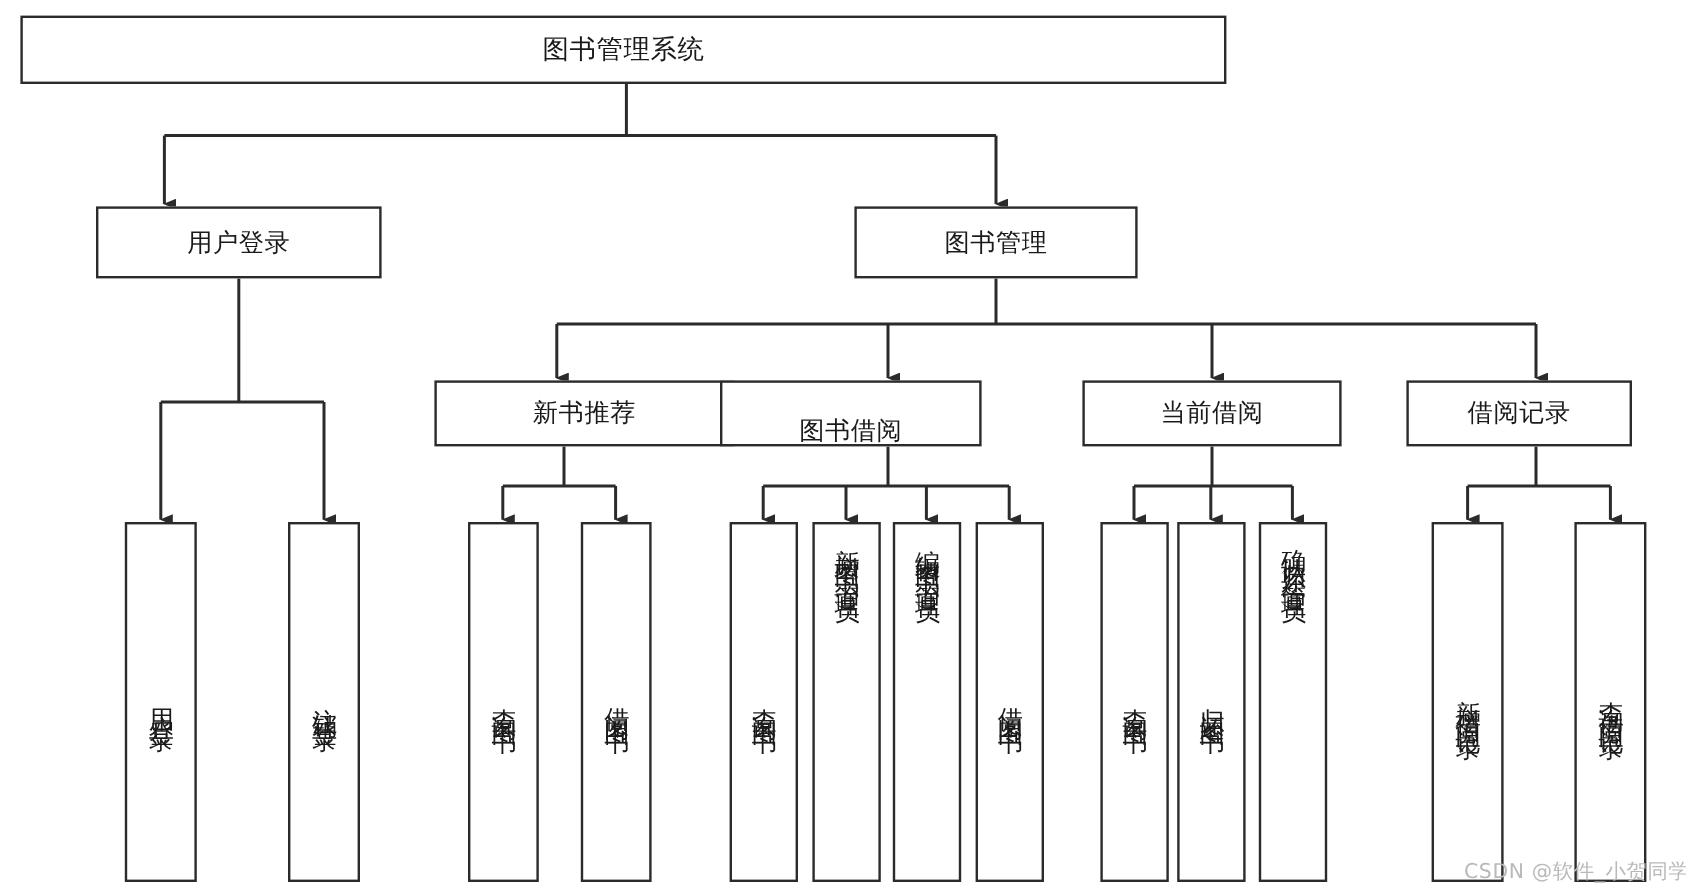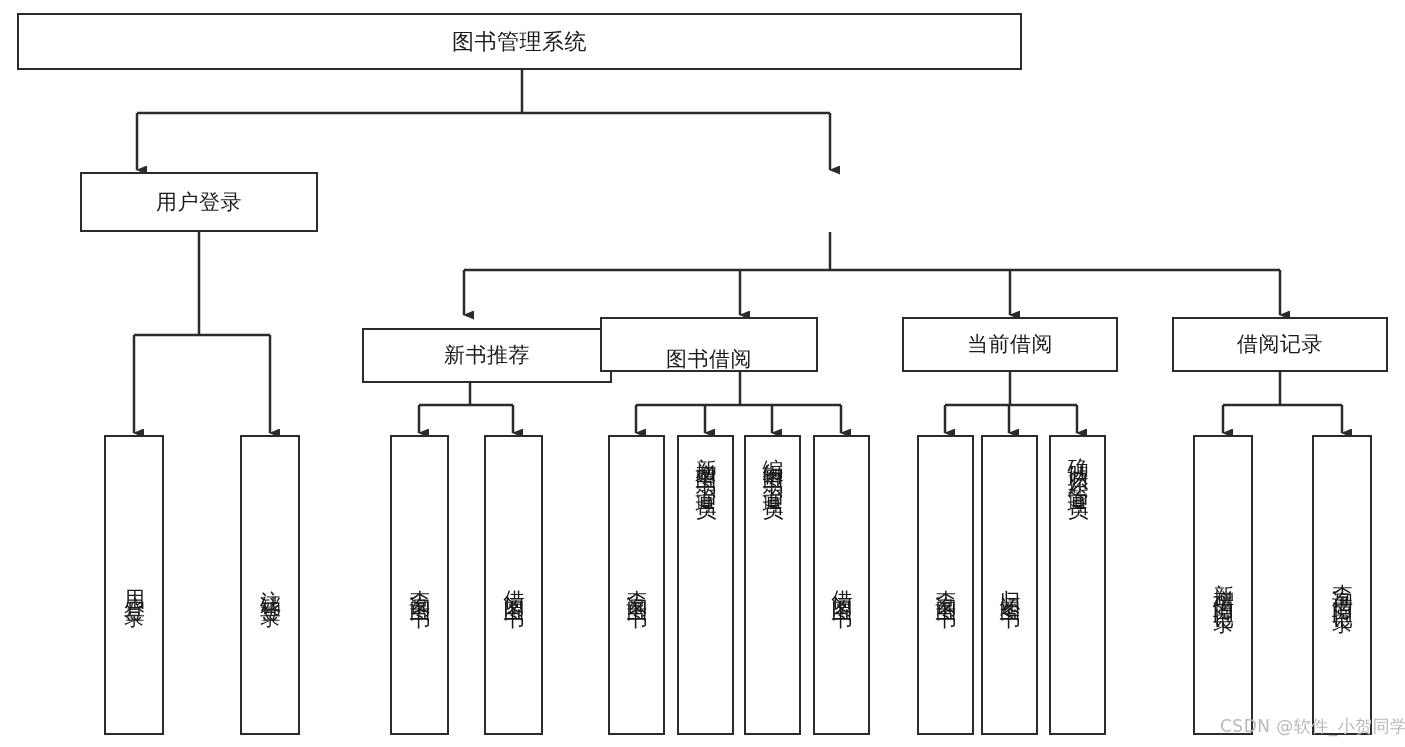--- a/index.html
+++ b/index.html
@@ -136,31 +136,34 @@
     </g>
   </svg>
 
   <div class="node horiz root" style="left:17px; top:13px; width:1005px; height:57px;">
     <span class="label">图书管理系统</span>
   </div>
 
   <div class="node horiz" style="left:80px; top:172px; width:238px; height:60px;">
     <span class="label">用户登录</span>
   </div>
-
-  <div class="node horiz" style="left:362px; top:328px; width:250px; height:55px;">
+  <div class="node horiz" style="left:712px; top:172px; width:236px; height:60px;">
+    <span class="label">图书管理</span>
+  </div>
+
+  <div class="node horiz" style="left:362px; top:317px; width:250px; height:55px;">
     <span class="label">新书推荐</span>
   </div>
   <div class="node horiz" style="left:600px; top:317px; width:218px; height:55px;align-items:flex-end;">
     <span class="label">图书借阅</span>
   </div>
   <div class="node horiz" style="left:902px; top:317px; width:216px; height:55px;">
     <span class="label">当前借阅</span>
   </div>
-  <div class="node horiz" style="left:1172px; top:317px; width:216px; height:55px;">
+  <div class="node horiz" style="left:1172px; top:317px; width:188px; height:55px;">
     <span class="label">借阅记录</span>
   </div>
 
   <div class="node vert centered" style="left:104px; top:435px; width:60px; height:300px;">
     <span class="label">用户登录</span>
   </div>
   <div class="node vert centered" style="left:240px; top:435px; width:60px; height:300px;">
     <span class="label">注销登录</span>
   </div>
 

